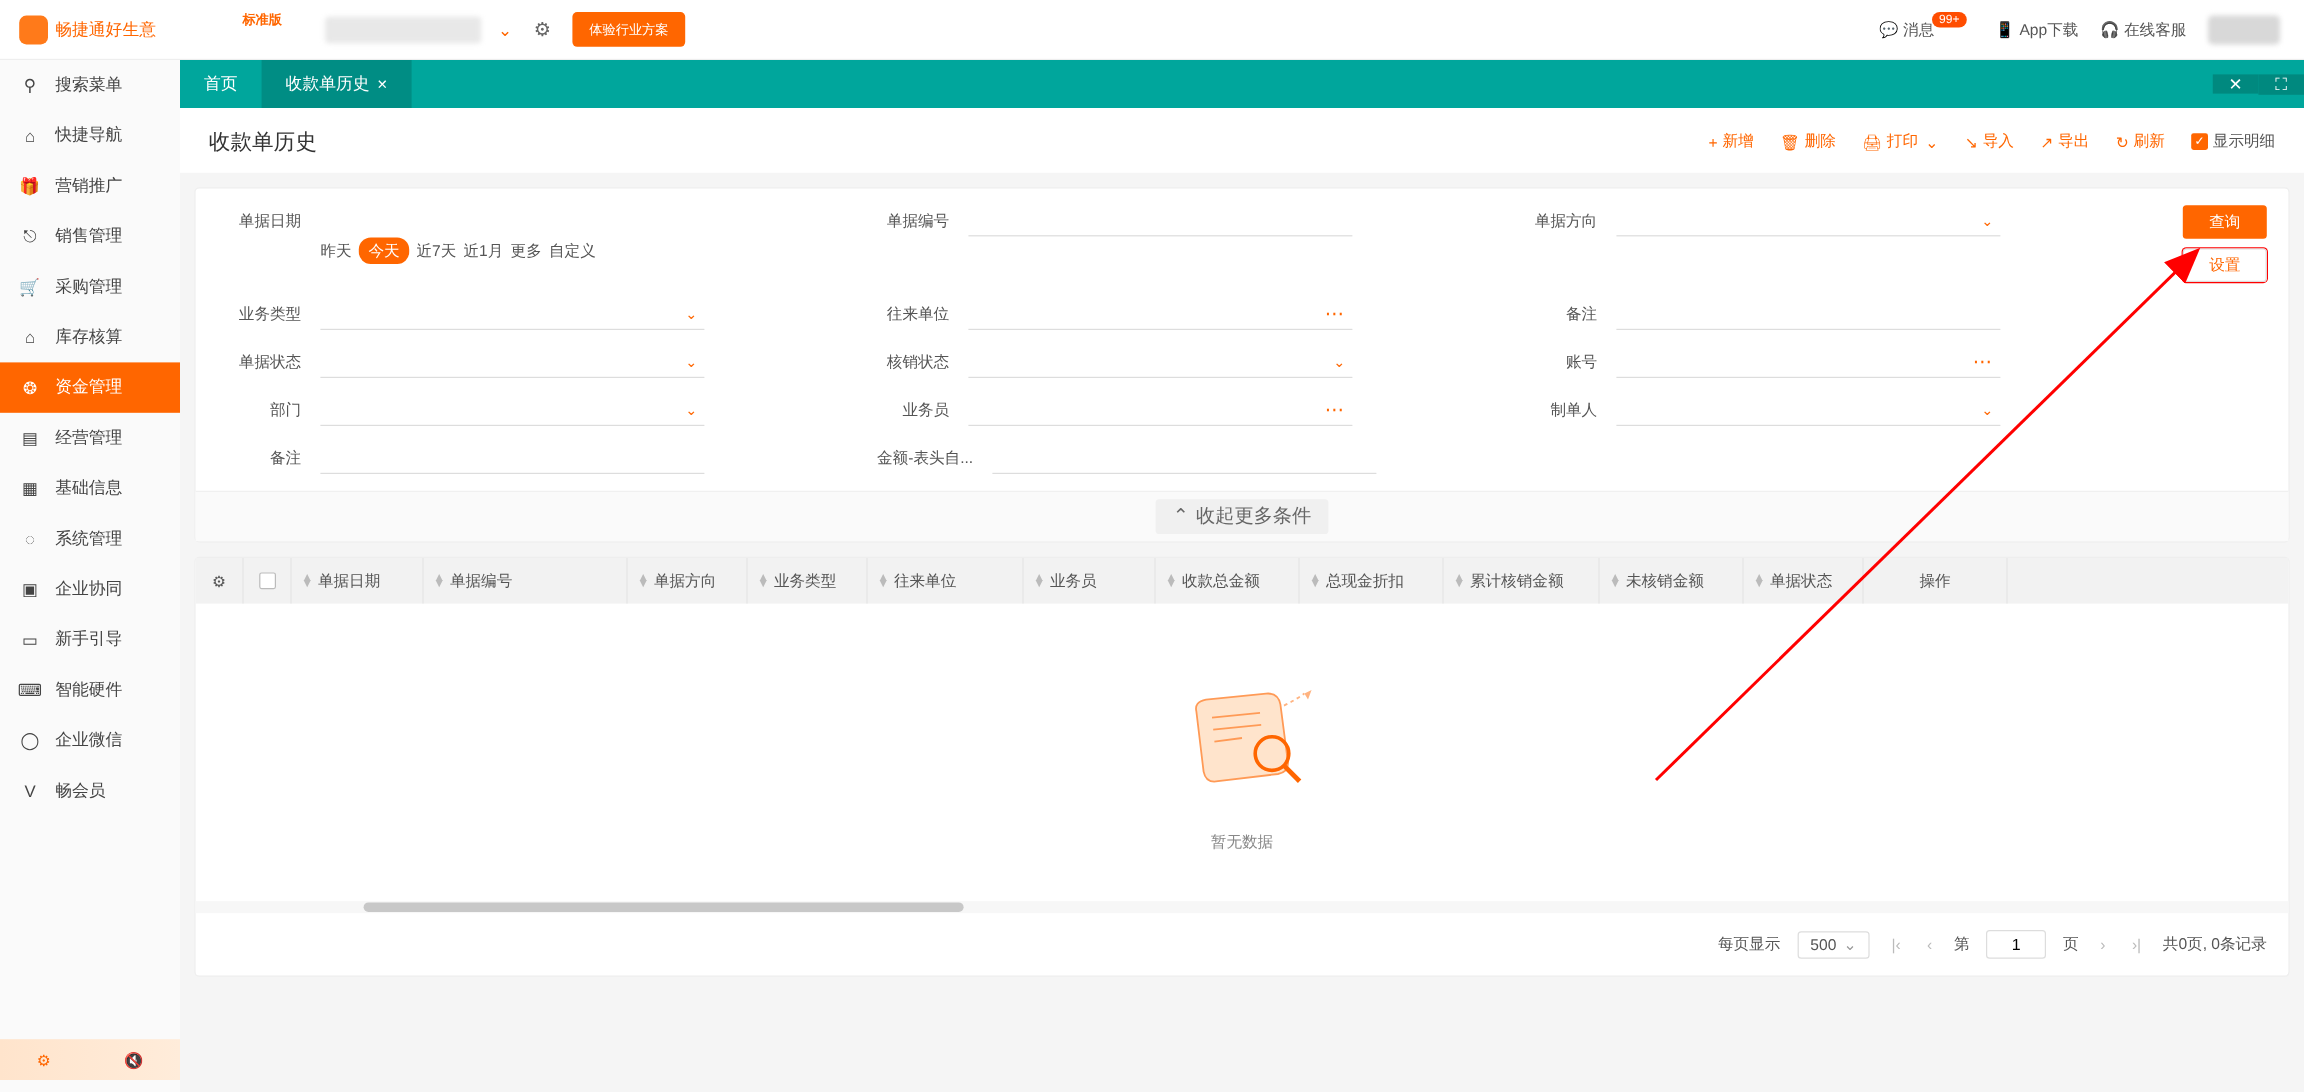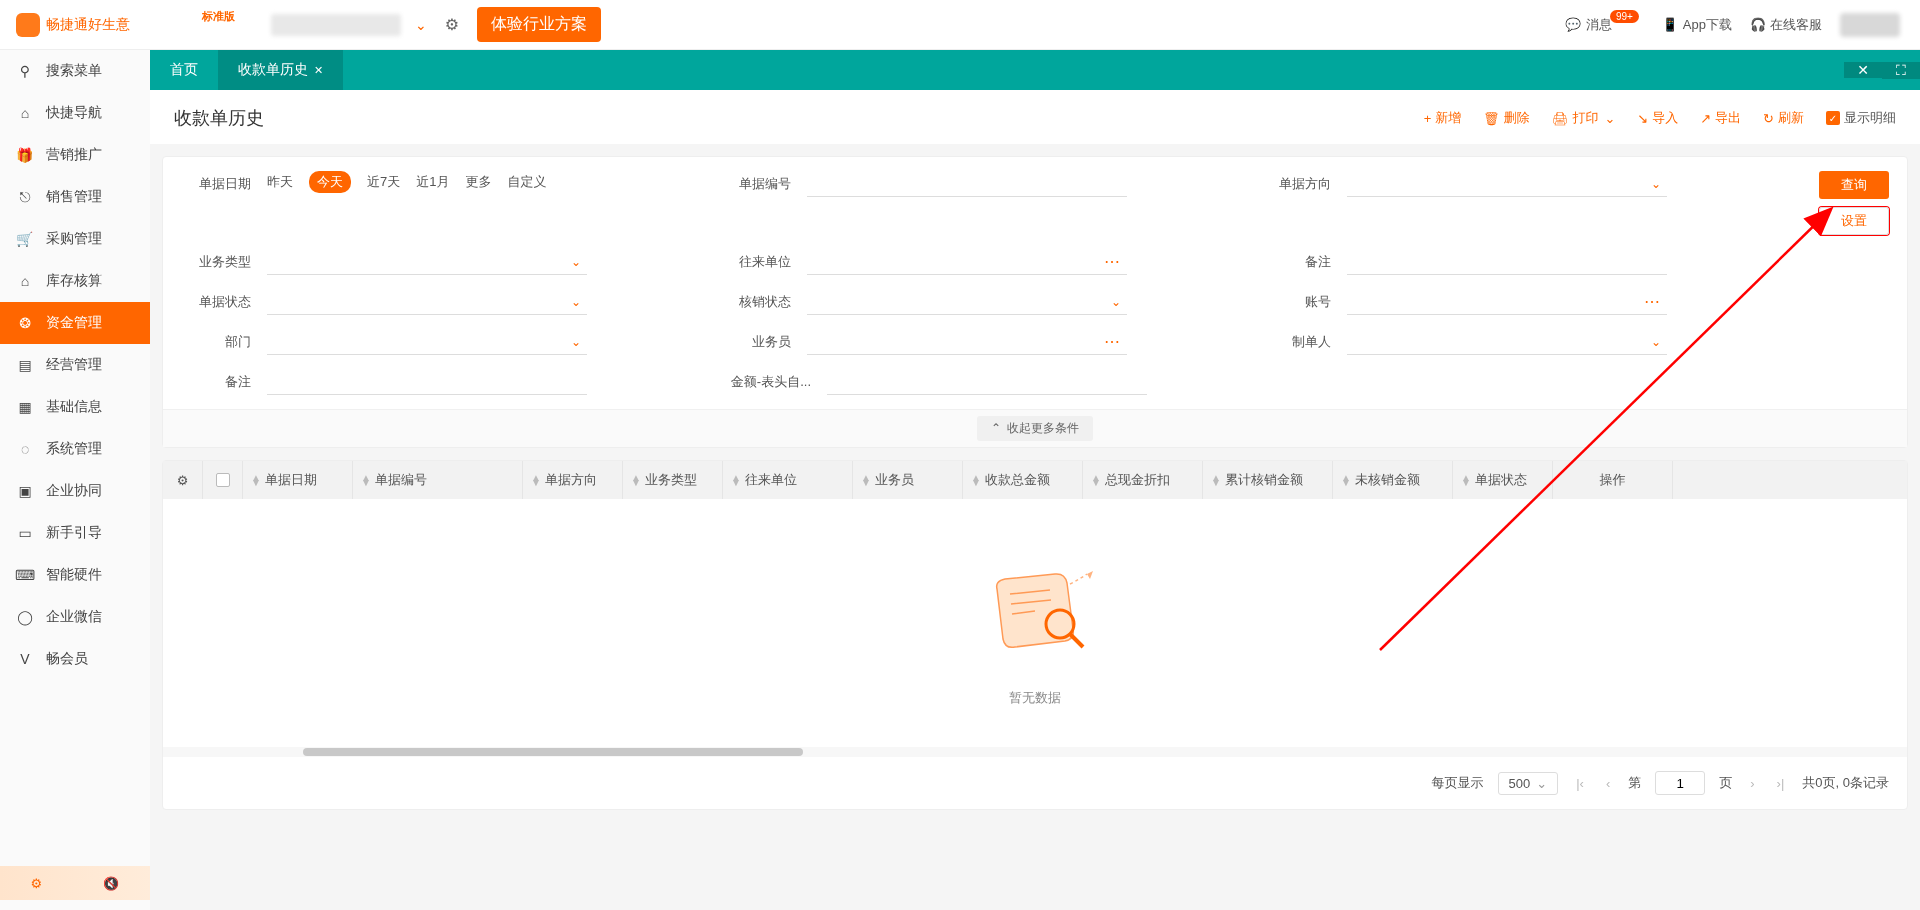--- a/index.html
+++ b/index.html
@@ -8,21 +8,21 @@
 
 .top-header { height: 50px; display: flex; align-items: center; padding: 0 16px; border-bottom: 1px solid #eee; position: relative; }
 .logo-area { display: flex; align-items: center; width: 150px; }
 .logo-img { width: 24px; height: 24px; background: #ff7a1a; border-radius: 6px; margin-right: 6px; }
 .logo-text { font-size: 14px; font-weight: 500; color: #ff6600; }
 .logo-sub { font-size: 11px; color: #ff6600; margin-left: 36px; margin-top: -4px; font-weight: bold; }
 .org-select { display: flex; align-items: center; margin-left: 36px; }
 .org-blur { width: 130px; height: 22px; background: #e8e8e8; filter: blur(2px); border-radius: 3px; }
 .chev-down { margin-left: 14px; color: #ff6600; font-size: 14px; }
 .gear { margin-left: 18px; color: #666; font-size: 16px; }
-.promo-btn { margin-left: 18px; background: #ff6600; color: #fff; padding: 7px 14px; border-radius: 4px; font-size: 16px; cursor: pointer; }
+.promo-btn { margin-left: 18px; background: #ff6600; color: #fff; padding: 7px 14px; border-radius: 4px; font-size: 11px; cursor: pointer; }
 .header-right { position: absolute; right: 20px; display: flex; align-items: center; gap: 18px; }
 .hr-item { display: flex; align-items: center; gap: 4px; color: #555; cursor: pointer; font-size: 13px; }
 .hr-icon { width: 16px; height: 16px; display: inline-flex; align-items: center; justify-content: center; }
 .badge { background: #ff4d00; color: #fff; font-size: 10px; padding: 1px 6px; border-radius: 8px; position: relative; top: -8px; left: -6px; }
 .avatar-blur { width: 60px; height: 24px; background: #d8d8d8; filter: blur(2px); border-radius: 4px; }
 
 
 .sidebar { position: absolute; top: 50px; left: 0; width: 150px; background: #fafafa; height: 860px; }
 .sb-item { display: flex; align-items: center; padding: 12px 16px; gap: 12px; color: #444; cursor: pointer; font-size: 14px; }
 .sb-item.active { background: #ff6600; color: #fff; }
@@ -47,31 +47,31 @@
 .tb-btn.primary { color: #ff6600; }
 .tb-icon { font-size: 13px; }
 .checkbox-orange { width: 14px; height: 14px; background: #ff6600; border-radius: 2px; display: inline-flex; align-items: center; justify-content: center; color: #fff; font-size: 10px; }
 
 
 .filter { background: #fff; margin: 12px 12px 0; padding: 14px 18px 0; border: 1px solid #eee; border-radius: 4px; position: relative; }
 .filter-row { display: flex; margin-bottom: 14px; }
 .f-cell { flex: 1; display: flex; align-items: flex-start; min-width: 0; }
 .f-label { width: 70px; text-align: right; color: #555; font-size: 13px; padding-top: 4px; flex-shrink: 0; }
 .f-value { flex: 1; margin-left: 16px; min-width: 0; }
-.date-chips { display: flex; gap: 16px; align-items: center; font-size: 13px; flex-wrap: wrap; }
+.date-chips { display: flex; gap: 6px; align-items: center; font-size: 13px; flex-wrap: wrap; margin-top: 27px; }
 .chip { color: #555; cursor: pointer; }
 .chip.active { background: #ff6600; color: #fff; padding: 2px 8px; border-radius: 10px; }
 .date-range { font-size: 12px; color: #666; margin-top: 4px; }
 .f-input { border-bottom: 1px solid #ddd; height: 26px; display: flex; align-items: center; justify-content: flex-end; padding-right: 6px; max-width: 320px; }
 .f-chev { color: #ff6600; font-size: 12px; }
 .f-dots { color: #ff6600; font-size: 16px; letter-spacing: 1px; }
 .f-actions { width: 70px; display: flex; flex-direction: column; gap: 8px; margin-left: 18px; flex-shrink: 0; }
 .btn-search { background: #ff6600; color: #fff; padding: 5px 0; text-align: center; border-radius: 3px; cursor: pointer; font-size: 13px; }
 .btn-setting { border: 1px solid #ddd; color: #ff6600; padding: 4px 0; text-align: center; border-radius: 3px; cursor: pointer; font-size: 13px; position: relative; }
-.collapse-bar { text-align: center; padding: 6px 0; cursor: pointer; color: #666; font-size: 12px; background: #fafafa; border-top: 1px solid #f0f0f0; margin: 0 -18px; }
+.collapse-bar { text-align: center; padding: 6px 0; cursor: pointer; color: #666; font-size: 16px; background: #fafafa; border-top: 1px solid #f0f0f0; margin: 0 -18px; }
 .collapse-bar-inner{ display:inline-block; background:#f0f0f0; padding:4px 14px; border-radius:3px; }
 
 
 .arrow-svg { position: absolute; pointer-events: none; z-index: 100; }
 .settings-highlight { box-shadow: 0 0 0 1px #ff0000; }
 
 
 .table-wrap { background: #fff; margin: 12px; border: 1px solid #eee; border-radius: 4px; }
 .thead { display: flex; background: #f2f2f2; height: 38px; align-items: center; font-size: 13px; color: #555; }
 .th { display: flex; align-items: center; padding: 0 8px; border-right: 1px solid #e5e5e5; height: 100%; }

